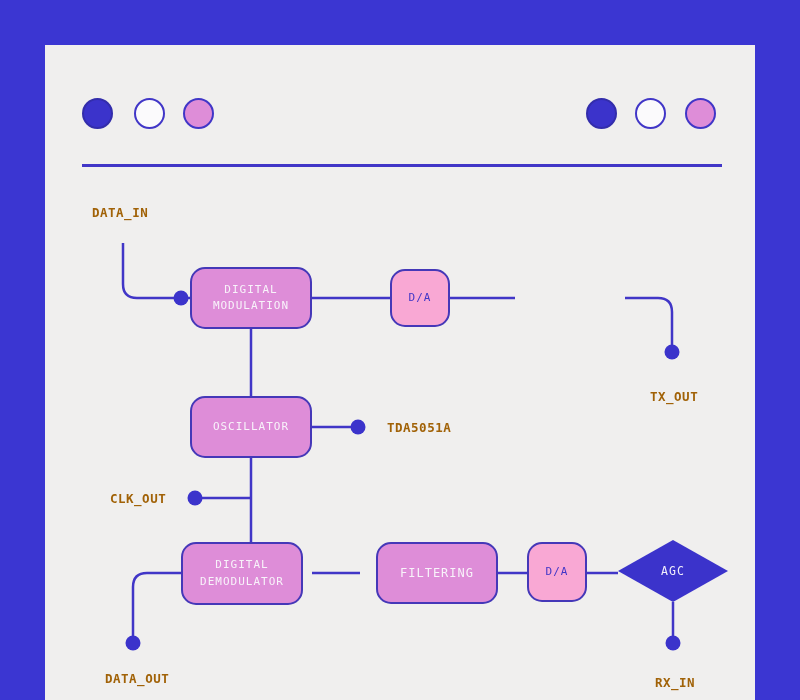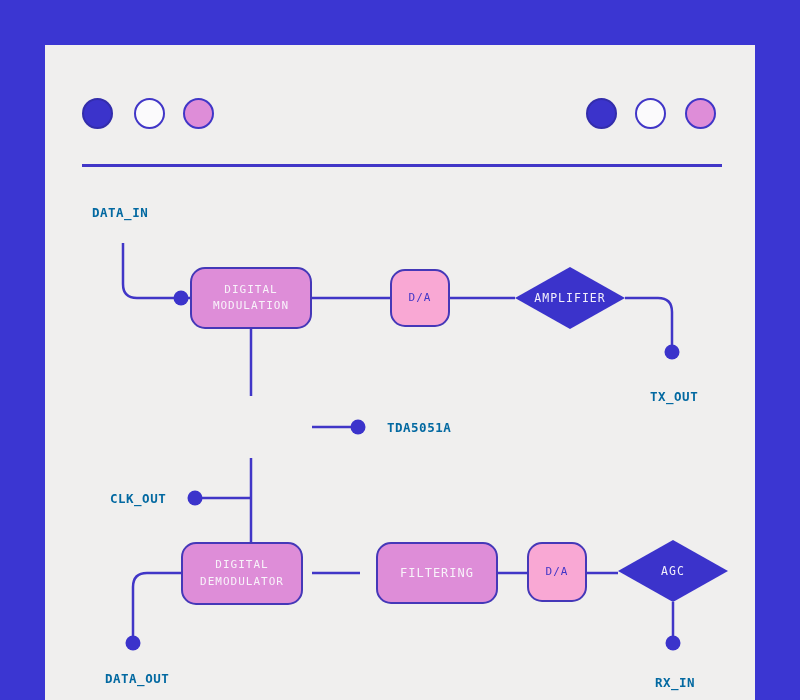--- a/index.html
+++ b/index.html
@@ -63,21 +63,21 @@
     background: #3b33cb;
     clip-path: polygon(50% 0, 100% 50%, 50% 100%, 0 50%);
     display: flex; align-items: center; justify-content: center;
     color: #f2effb;
     font-size: 11.5px;
     letter-spacing: 1px;
   }
   
   .pin-label {
     position: absolute;
-    color: #0369a1;
+    color: #a16207;
     font-size: 12.5px;
     font-weight: bold;
     letter-spacing: 0.5px;
     white-space: nowrap;
   }
 </style>
 </head>
 <body>
 
 <div class="card">
@@ -120,24 +120,24 @@
   </svg>
 
   <div class="block pink" style="left:145px; top:222px; width:122px; height:62px">
     <span>DIGITAL MODULATION</span>
   </div>
 
   <div class="block plain" style="left:345px; top:224px; width:60px; height:58px">
     <span>D/A</span>
   </div>
 
-  <div class="diamond" style="left:470px; top:222px; width:110px; height:62px">
-    <span>AMPLIFIER</span>
+
+  <div class="block pink" style="left:145px; top:351px; width:122px; height:62px">
+    <span>OSCILLATOR</span>
   </div>
-
 
   <div class="block pink" style="left:136px; top:497px; width:122px; height:63px">
     <span>DIGITAL DEMODULATOR</span>
   </div>
 
   <div class="block pink" style="left:331px; top:497px; width:122px; height:62px; font-size:12px">
     <span>FILTERING</span>
   </div>
 
   <div class="block plain" style="left:482px; top:497px; width:60px; height:60px">

